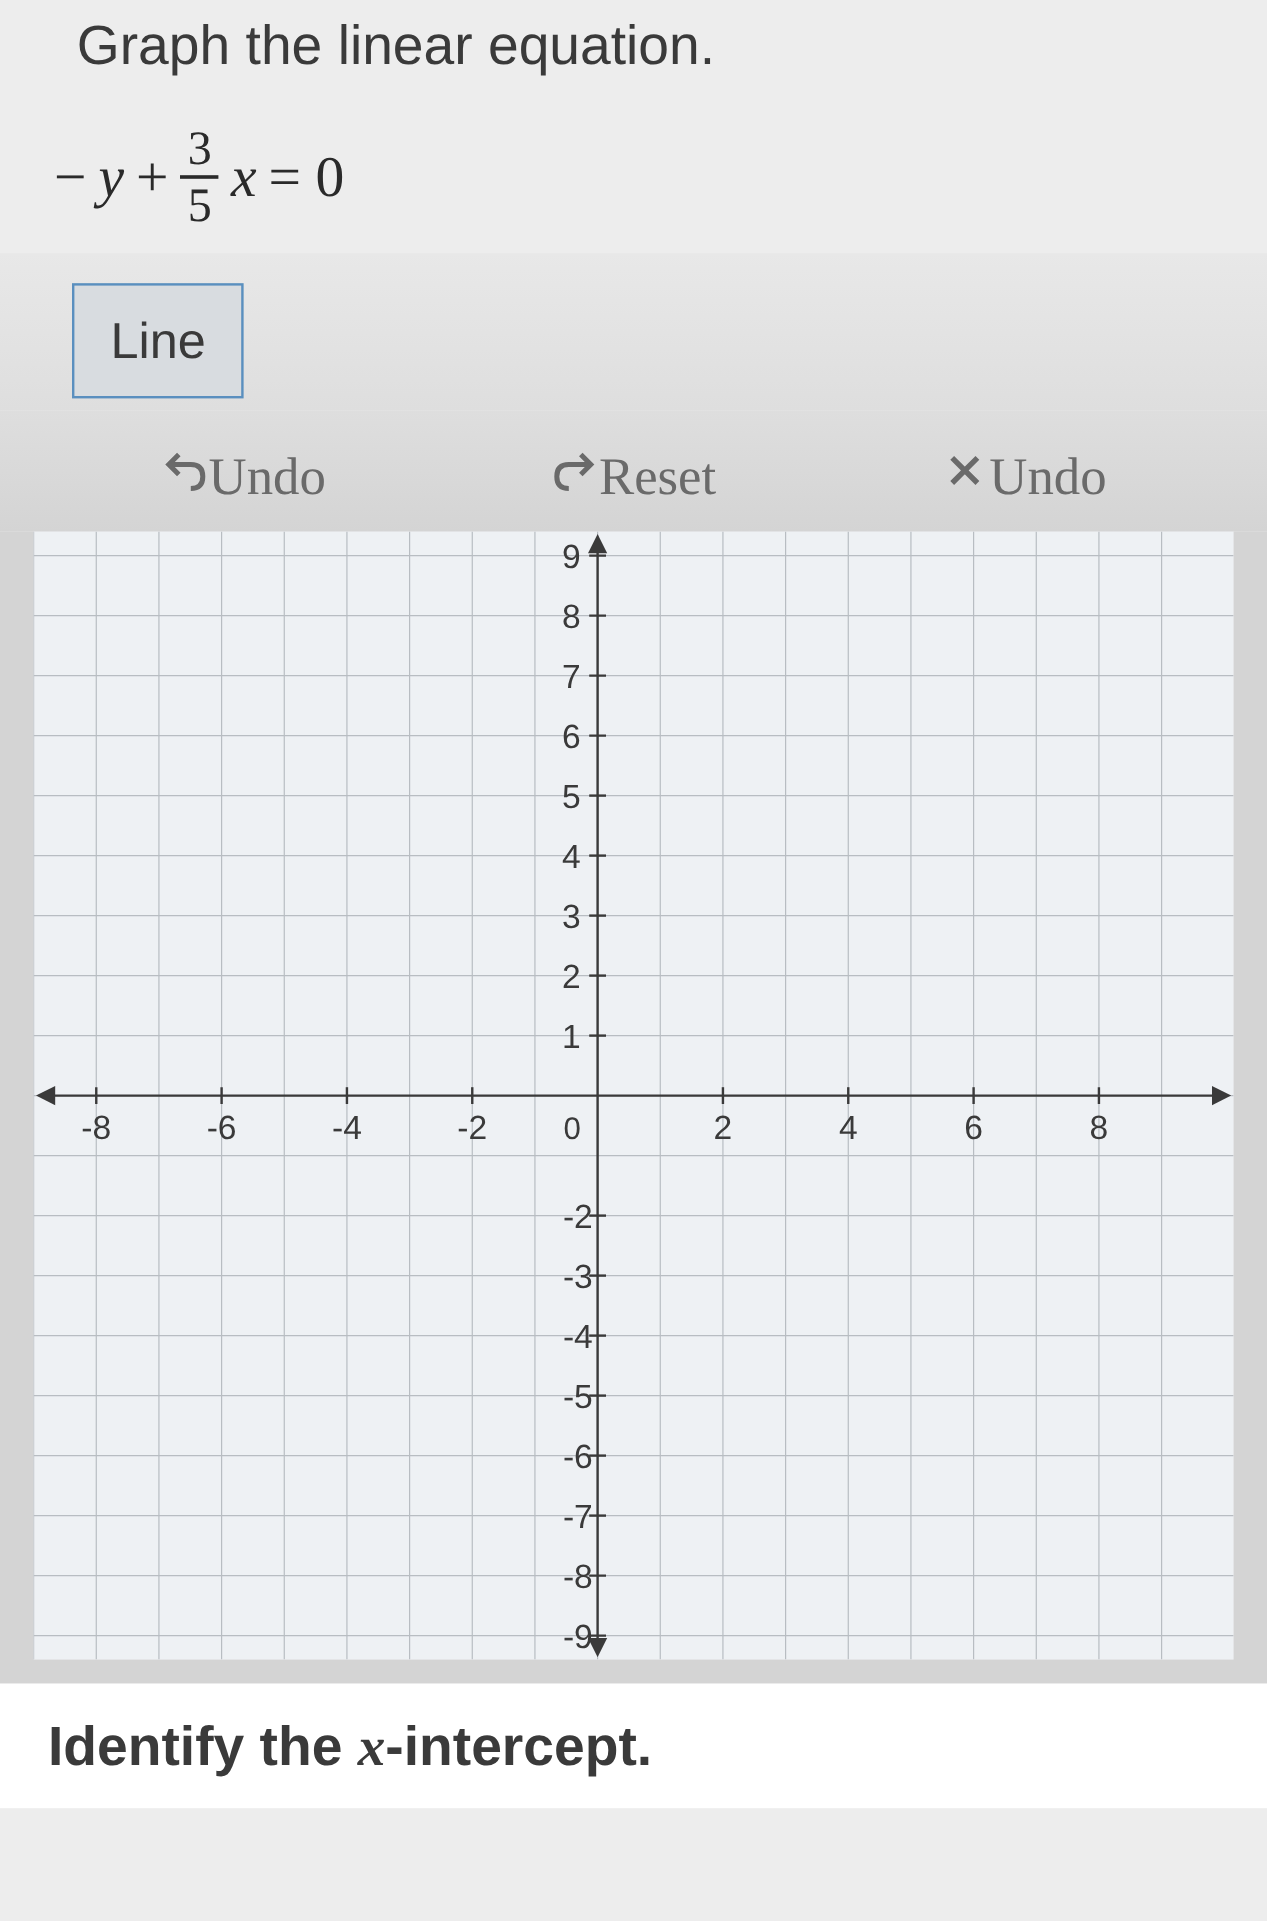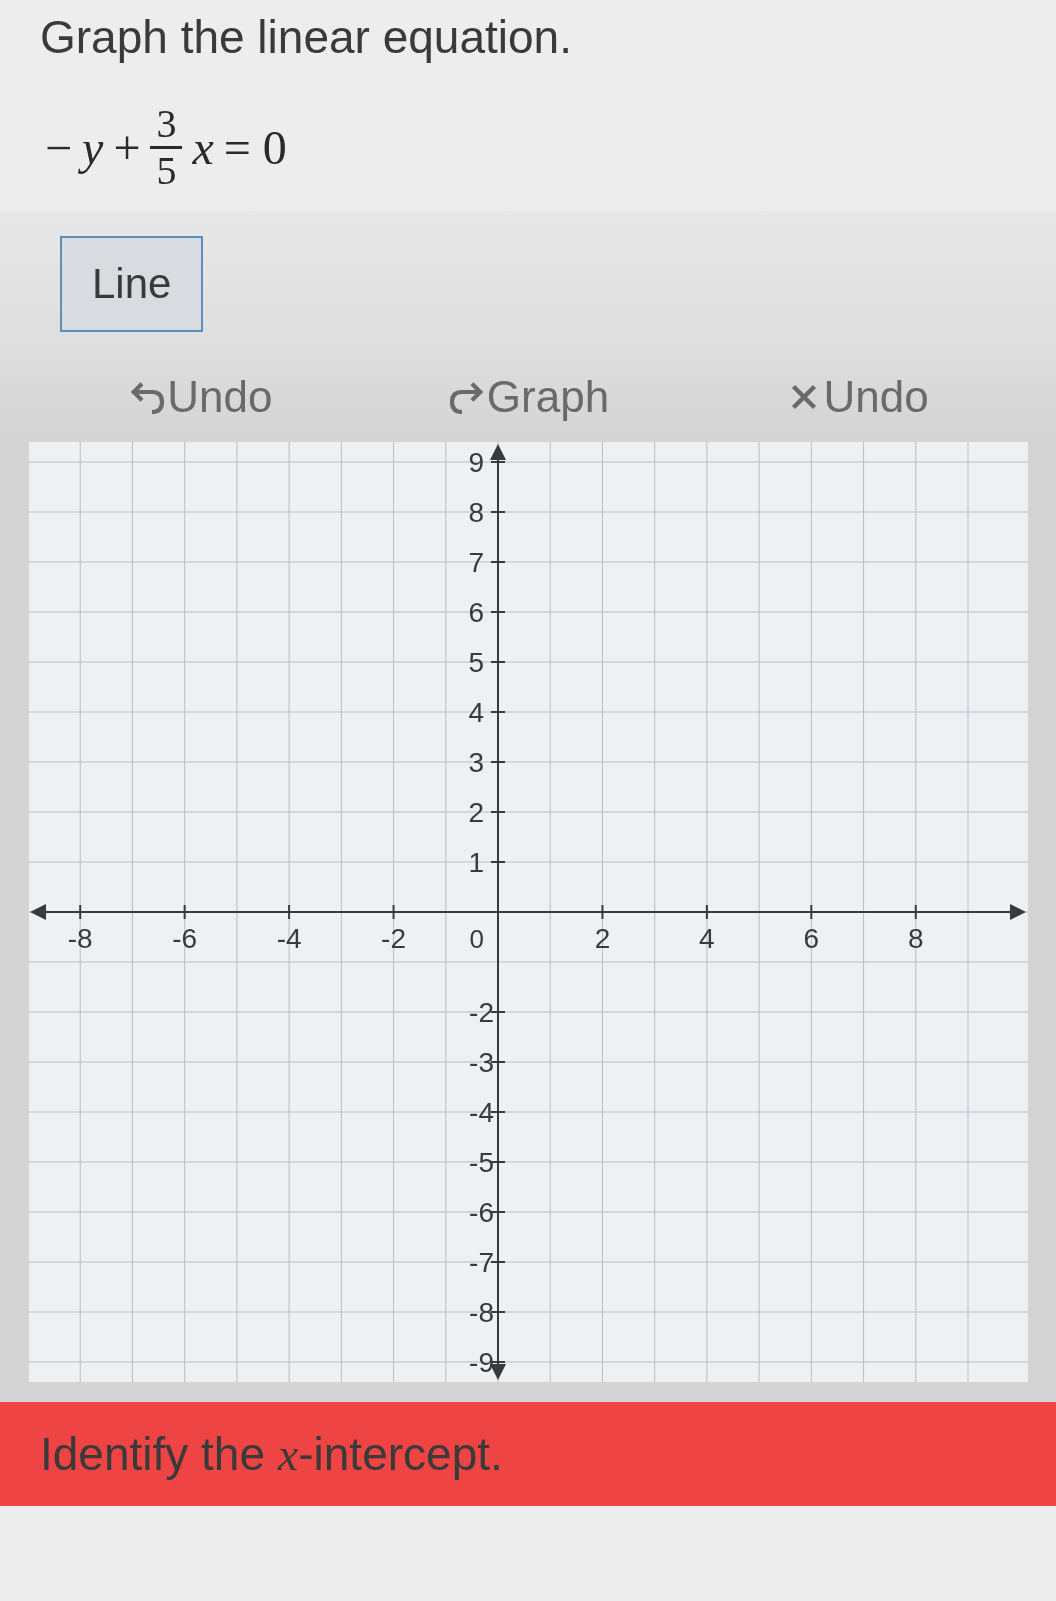--- a/index.html
+++ b/index.html
@@ -14,21 +14,21 @@
       color: #3a3a3a;
     }
     .header-section {
       padding: 10px 40px 20px 40px;
     }
     .instruction {
       font-size: 46px;
       font-weight: 400;
       color: #3a3a3a;
       margin-bottom: 40px;
-      margin-left: 0;
+      margin-left: 24px;
     }
     .equation-row {
       display: flex;
       align-items: center;
       font-size: 48px;
       font-family: 'Times New Roman', serif;
       font-style: italic;
       color: #2a2a2a;
       margin-left: 5px;
       gap: 10px;
@@ -64,22 +64,22 @@
       display: flex;
       justify-content: space-around;
       align-items: center;
       padding: 30px 40px 20px;
       background: linear-gradient(to bottom, #dedede, #d4d4d4);
       font-size: 44px;
       color: #6a6a6a;
     }
     .action-item {
       display: flex;
-      align-items: center;
       cursor: pointer;
+      font-family: Liberation Serif, serif;
     }
     .action-icon { 
       width: 40px; 
       height: 40px; 
       display: flex; 
       align-items: center; 
       justify-content: center;
     }
     .graph-wrap {
       padding: 0 20px 20px;
@@ -93,21 +93,22 @@
       margin: 0 auto;
     }
     .graph-svg {
       width: 100%;
       height: 100%;
     }
     .footer-q {
       padding: 25px 40px;
       font-size: 46px;
       color: #3a3a3a;
-      background: #ef4444;
+      background: #ffffff;
+      font-weight: bold;
     }
     .footer-q .xvar {
       font-style: italic;
       font-family: 'Times New Roman', serif;
     }
   </style>
 </head>
 <body>
 
 <div class="header-section">
@@ -139,21 +140,21 @@
     </span>
     <span>Undo</span>
   </div>
   <div class="action-item">
     <span class="action-icon">
       <svg viewBox="0 0 24 24" width="40" height="40" fill="none" stroke="#6a6a6a" stroke-width="2.5">
         <path d="M15 14 L20 9 L15 4"></path>
         <path d="M20 9 H9 C5 9 3 11 3 15 C3 19 5 21 9 21"></path>
       </svg>
     </span>
-    <span>Graph</span>
+    <span>Reset</span>
   </div>
   <div class="action-item">
     <span class="action-icon">
       <svg viewBox="0 0 24 24" width="36" height="36" fill="none" stroke="#6a6a6a" stroke-width="3">
         <path d="M5 5 L19 19 M19 5 L5 19"></path>
       </svg>
     </span>
     <span>Undo</span>
   </div>
 </div>

